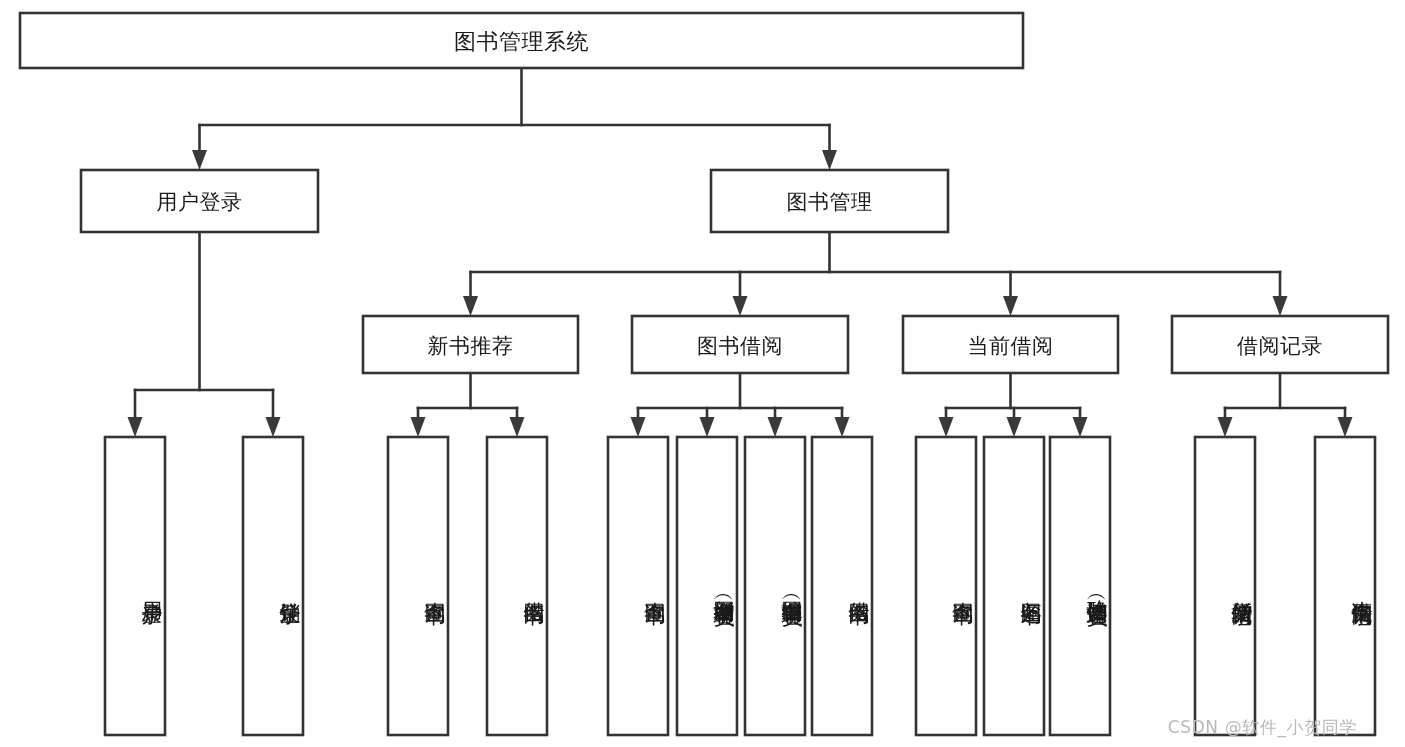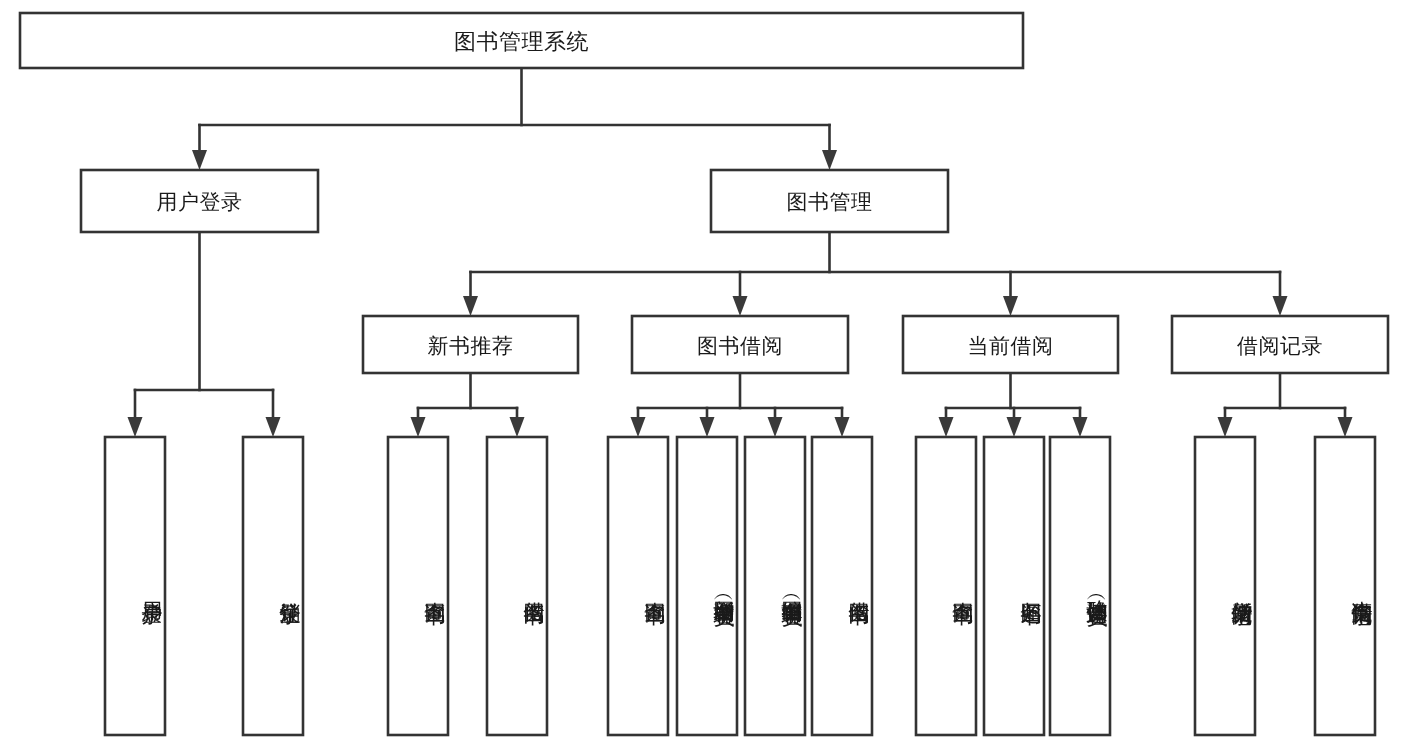--- a/index.html
+++ b/index.html
@@ -186,14 +186,15 @@
       <div class="vlabel" style="left: 678px; top: 445px; width: 58px; height: 284px; display: flex; justify-content: center; align-items: flex-start;">新增图书（管理员）</div>
       <div class="vlabel" style="left: 746px; top: 445px; width: 58px; height: 284px; display: flex; justify-content: center; align-items: flex-start;">编辑图书（管理员）</div>
       <div class="vlabel" style="left: 813px; top: 445px; width: 58px; height: 284px; display: flex; justify-content: center; align-items: flex-start;">借阅图书</div>
       <div class="vlabel" style="left: 917px; top: 445px; width: 58px; height: 284px; display: flex; justify-content: center; align-items: flex-start;">查询图书</div>
       <div class="vlabel" style="left: 985px; top: 445px; width: 58px; height: 284px; display: flex; justify-content: center; align-items: flex-start;">归还图书</div>
       <div class="vlabel" style="left: 1051px; top: 445px; width: 58px; height: 284px; display: flex; justify-content: center; align-items: flex-start;">确认归还（管理员）</div>
       <div class="vlabel" style="left: 1196px; top: 445px; width: 58px; height: 284px; display: flex; justify-content: center; align-items: flex-start;">新增借阅记录</div>
       <div class="vlabel" style="left: 1316px; top: 445px; width: 58px; height: 284px; display: flex; justify-content: center; align-items: flex-start;">查询借阅记录</div>
     </div>
 
+  <div id="watermark">CSDN @软件_小贺同学</div>
 
 </div>
 
 </body></html>

